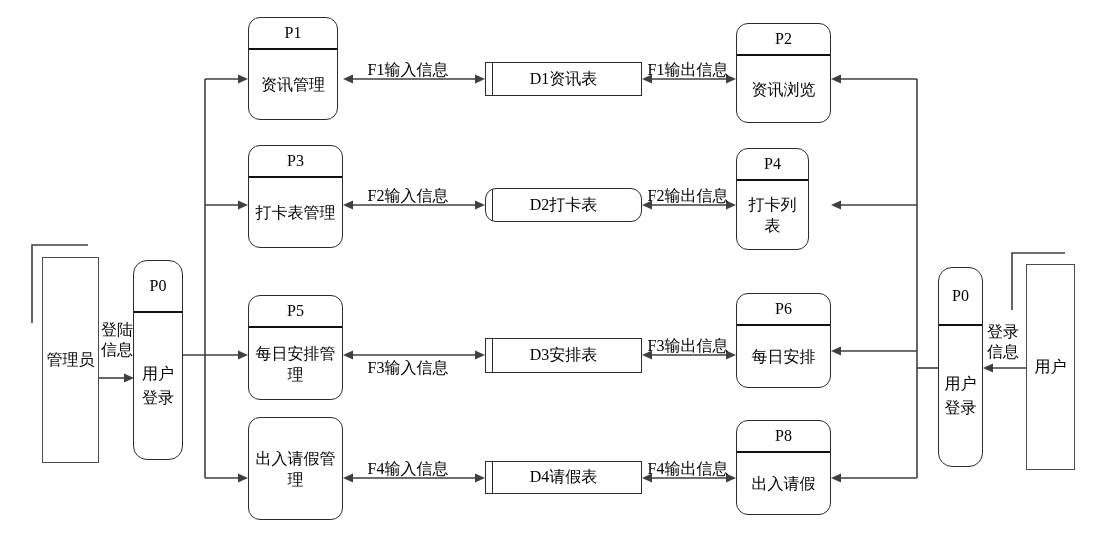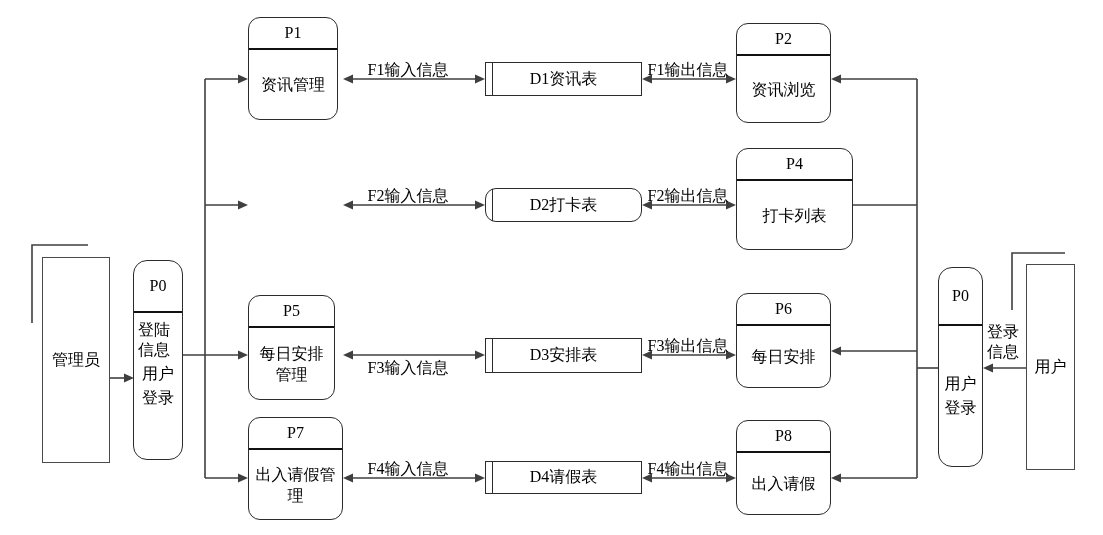--- a/index.html
+++ b/index.html
@@ -128,21 +128,21 @@
     </g>
 
     <g>
       <polyline points="32,323 32,245 88,245"></polyline>
     </g>
     <g>
       <polyline points="1012,310 1012,253 1065,253"></polyline>
     </g>
   </svg>
 
-  <div class="entity" style="left:42px;top:257px;width:68px;height:206px;">
+  <div class="entity" style="left:42px;top:257px;width:57px;height:206px;">
     <span>管理员</span>
   </div>
   <div class="entity" style="left:1026px;top:264px;width:49px;height:206px;">
     <span>用户</span>
   </div>
 
   <div class="proc p0" style="left:133px;top:260px;width:50px;height:200px;border-radius:14px;">
     <div class="proc-id">P0</div>
     <div class="proc-body">
       <span>用户</span>
@@ -154,34 +154,37 @@
     <div class="proc-body">
       <span>用户</span>
       <span>登录</span>
     </div>
   </div>
 
   <div class="proc" style="left:248px;top:17px;width:90px;height:103px;">
     <div class="proc-id">P1</div>
     <div class="proc-body">资讯管理</div>
   </div>
-  <div class="proc" style="left:248px;top:295px;width:87px;height:105px;">
+  <div class="proc" style="left:248px;top:145px;width:95px;height:103px;">
+    <div class="proc-id">P3</div>
+    <div class="proc-body">打卡表管理</div>
+  </div>
+  <div class="proc" style="left:248px;top:295px;width:95px;height:105px;">
     <div class="proc-id">P5</div>
     <div class="proc-body">每日安排管理</div>
   </div>
   <div class="proc" style="left:248px;top:417px;width:95px;height:103px;">
-    <div class="proc-id">P7</div>
     <div class="proc-body">出入请假管理</div>
   </div>
 
   <div class="proc" style="left:736px;top:23px;width:95px;height:100px;">
     <div class="proc-id">P2</div>
     <div class="proc-body">资讯浏览</div>
   </div>
-  <div class="proc" style="left:736px;top:148px;width:117px;height:102px;">
+  <div class="proc" style="left:736px;top:148px;width:73px;height:102px;">
     <div class="proc-id">P4</div>
     <div class="proc-body">打卡列表</div>
   </div>
   <div class="proc" style="left:736px;top:293px;width:95px;height:95px;">
     <div class="proc-id">P6</div>
     <div class="proc-body">每日安排</div>
   </div>
   <div class="proc" style="left:736px;top:420px;width:95px;height:95px;">
     <div class="proc-id">P8</div>
     <div class="proc-body">出入请假</div>
@@ -206,21 +209,21 @@
 
   <div class="flow-label" style="left:352px;top:60px;width:112px;">F1输入信息</div>
   <div class="flow-label" style="left:632px;top:60px;width:112px;">F1输出信息</div>
   <div class="flow-label" style="left:352px;top:186px;width:112px;">F2输入信息</div>
   <div class="flow-label" style="left:632px;top:186px;width:112px;">F2输出信息</div>
   <div class="flow-label" style="left:352px;top:358px;width:112px;">F3输入信息</div>
   <div class="flow-label" style="left:632px;top:336px;width:112px;">F3输出信息</div>
   <div class="flow-label" style="left:352px;top:459px;width:112px;">F4输入信息</div>
   <div class="flow-label" style="left:632px;top:459px;width:112px;">F4输出信息</div>
 
-  <div class="flow-label flow-label-2line" style="left:98px;top:320px;width:38px;margin-left:37px;">
+  <div class="flow-label flow-label-2line" style="left:98px;top:320px;width:38px;">
     <span>登陆</span>
     <span>信息</span>
   </div>
   <div class="flow-label flow-label-2line" style="left:984px;top:322px;width:38px;">
     <span>登录</span>
     <span>信息</span>
   </div>
 
 </div>
 

